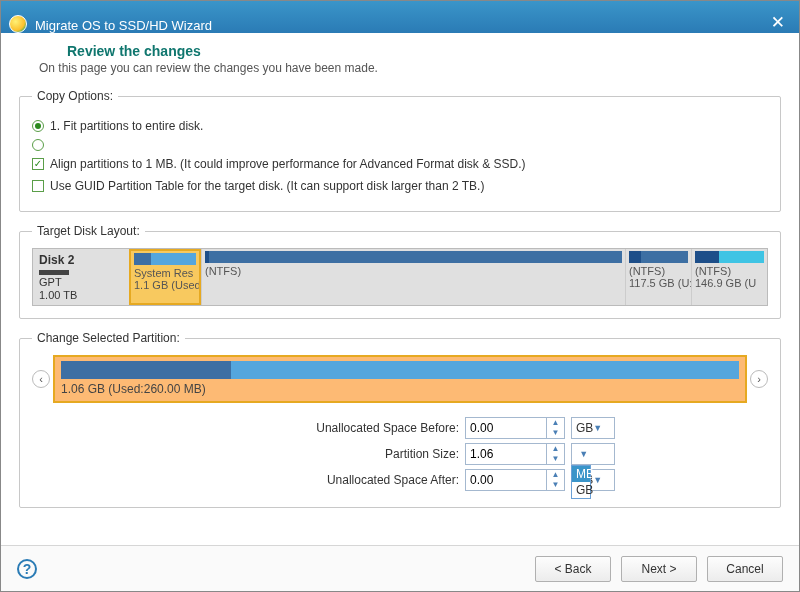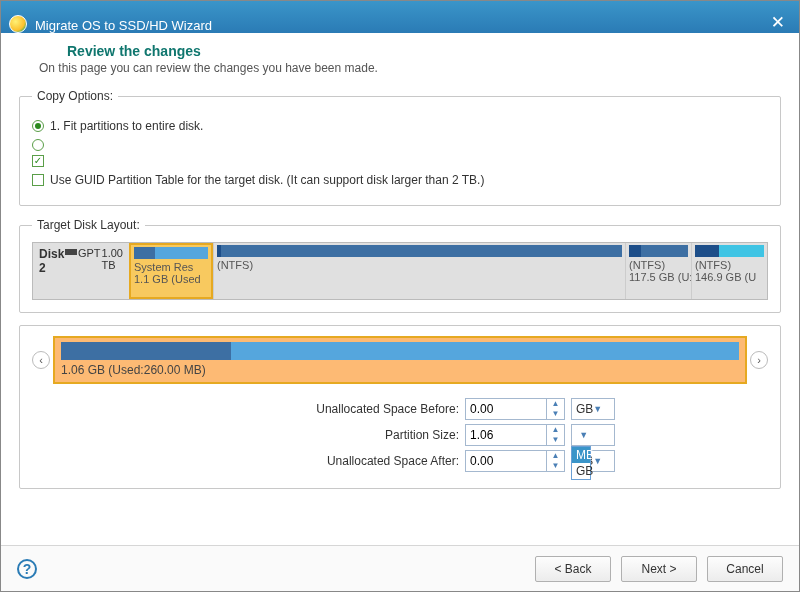--- a/index.html
+++ b/index.html
@@ -11,30 +11,30 @@
 .inner { padding: 10px 18px 0; }
 .heading { font-weight: bold; font-size: 14px; color: #0f766e; margin-bottom: 2px; padding-left: 48px; }
 .subhead { font-size: 12px; color: #555; padding-left: 20px; margin-bottom: 14px; }
 fieldset { border: 1px solid #c8c8c8; border-radius: 2px; margin-bottom: 12px; padding: 10px 12px 12px; position: relative; }
 legend { font-size: 12px; color: #333; padding: 0 5px; }
 .optrow { display: flex; align-items: center; gap: 6px; font-size: 12px; color: #333; margin: 4px 0; line-height: 18px; }
 .radio { width: 12px; height: 12px; border: 1px solid #5a9e48; border-radius: 50%; display: inline-flex; align-items: center; justify-content: center; }
 .radio.selected::after { content: ""; width: 6px; height: 6px; background: #2b8a1e; border-radius: 50%; }
 .chk { width: 12px; height: 12px; border: 1px solid #5a9e48; display: inline-flex; align-items: center; justify-content: center; color: #2b8a1e; font-size: 10px; line-height: 1; }
 .disk-row { display: flex; align-items: stretch; background: #e0e0e0; border: 1px solid #bbb; height: 58px; }
-.disk-info { width: 96px; padding: 4px 6px; font-size: 11px; color: #333; display:flex; flex-direction:row; gap:1px;}
+.disk-info { width: 96px; padding: 4px 6px; font-size: 11px; color: #333; display:flex; flex-direction:column; gap:1px;}
 .disk-info .dname { font-weight: bold; font-size: 12px; }
 .disk-info .dicon { width: 30px; height: 6px; background: #444; margin-top:2px;}
 .part { border-left: 1px solid #ccc; height: 100%; display: flex; flex-direction: column; justify-content: flex-start; padding: 2px 3px; font-size: 11px; color: #555; overflow: hidden; }
 .part .bar { height: 12px; background: #3d6fa3; position: relative; }
 .part .bar .used { height: 100%; background: #1d4e89; }
 .part.sel { background: #f8c95f; border: 2px solid #e6a921; }
 .part.sel .bar { background: #55a6dd; }
 .part.sel .bar .used { background: #3d6fa3; }
-.part.p1 { width: 84px; }
+.part.p1 { width: 72px; }
 .part.p2 { flex: 1; }
 .part.p3 { width: 66px; }
 .part.p4 { width: 76px; }
 .part.p4 .bar { background: #3fc4e4; }
 .part .lab1 { margin-top: 2px; white-space: nowrap; }
 .part .lab2 { white-space: nowrap; }
 .sel-part-wrap { display:flex; align-items:center; gap:3px;}
 .sel-part-wrap .arrow { width: 18px; height: 18px; border: 1px solid #bbb; border-radius: 50%; display: flex; align-items:center; justify-content:center; font-size:11px; color:#555; background:#fff; }
 .sel-part { flex: 1; height: 48px; background: #fdba74; border: 2px solid #e6a921; position: relative; padding:4px 6px 2px; font-size:12px; color:#444;}
 .sel-part .bar { height: 18px; background:#55a6dd; position:relative; }
@@ -75,20 +75,21 @@
     <legend>Copy Options:</legend>
     <div class="optrow">
       <span class="radio selected"></span>
       <span>1. Fit partitions to entire disk.</span>
     </div>
     <div class="optrow">
       <span class="radio"></span>
     </div>
     <div class="optrow">
       <span class="chk">✓</span>
+      <span>Align partitions to 1 MB.  (It could improve performance for Advanced Format disk &amp; SSD.)</span>
     </div>
     <div class="optrow">
       <span class="chk"></span>
       <span>Use GUID Partition Table for the target disk. (It can support disk larger than 2 TB.)</span>
     </div>
   </fieldset>
 
   <fieldset>
     <legend>Target Disk Layout:</legend>
     <div class="disk-row">
@@ -122,20 +123,21 @@
         <div class="bar">
             <div class="used" style="width:35%"></div>
           </div>
         <div class="lab1">(NTFS)</div>
         <div class="lab2">146.9 GB (U</div>
       </div>
     </div>
   </fieldset>
 
   <fieldset>
+    <legend>Change Selected Partition:</legend>
     <div class="sel-part-wrap">
       <div class="arrow">‹</div>
       <div class="sel-part">
         <div class="bar">
             <div class="used"></div>
           </div>
         <div class="txt">1.06 GB (Used:260.00 MB)</div>
       </div>
       <div class="arrow">›</div>
     </div>

